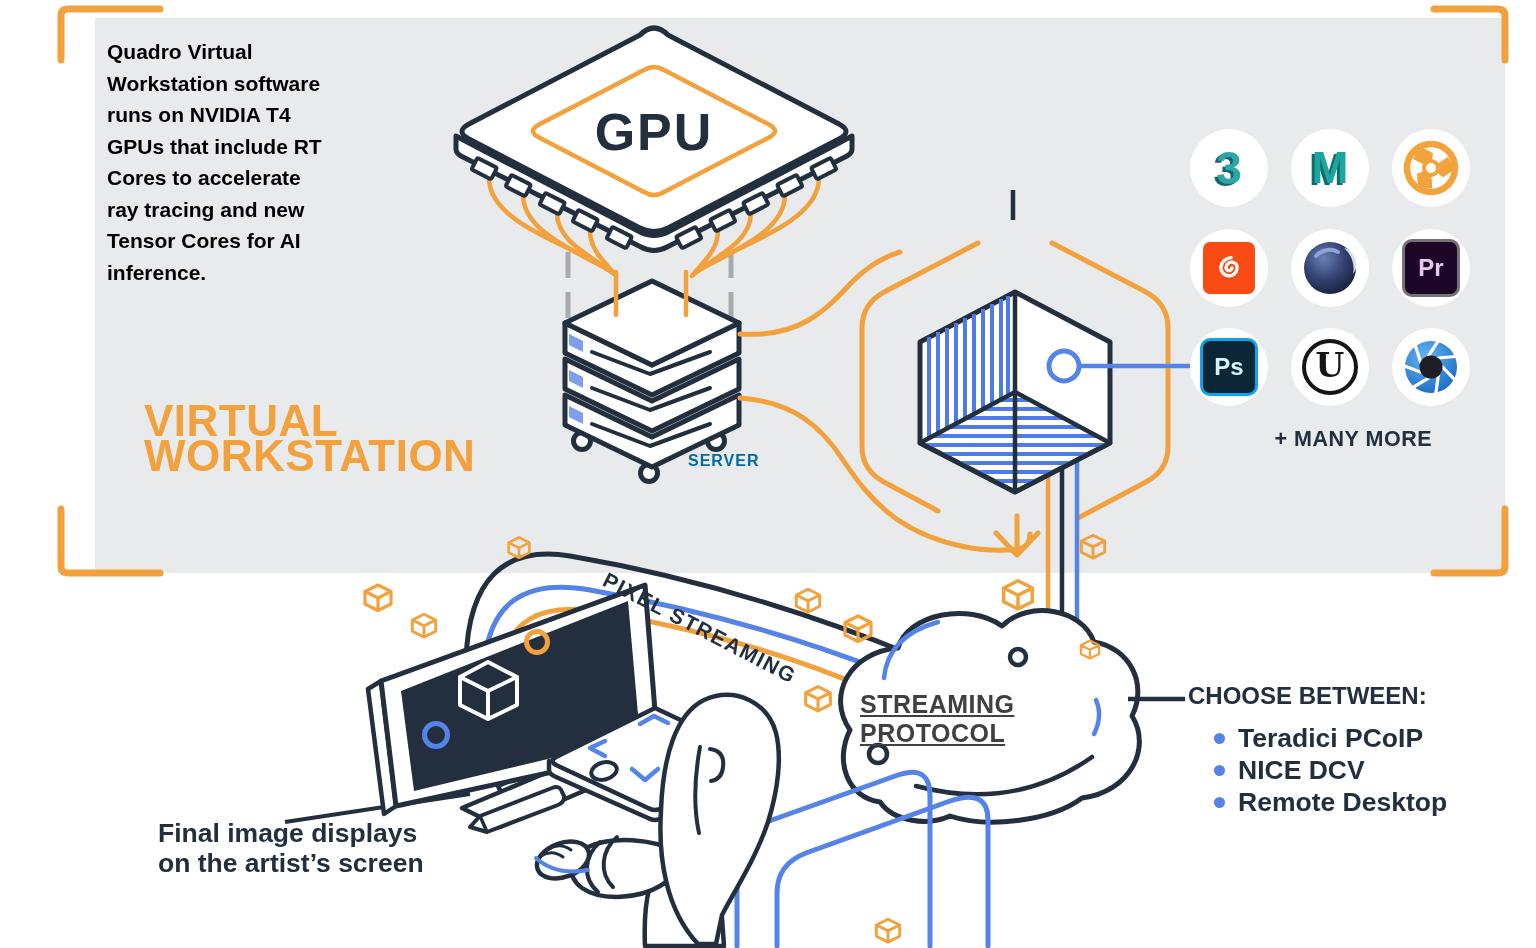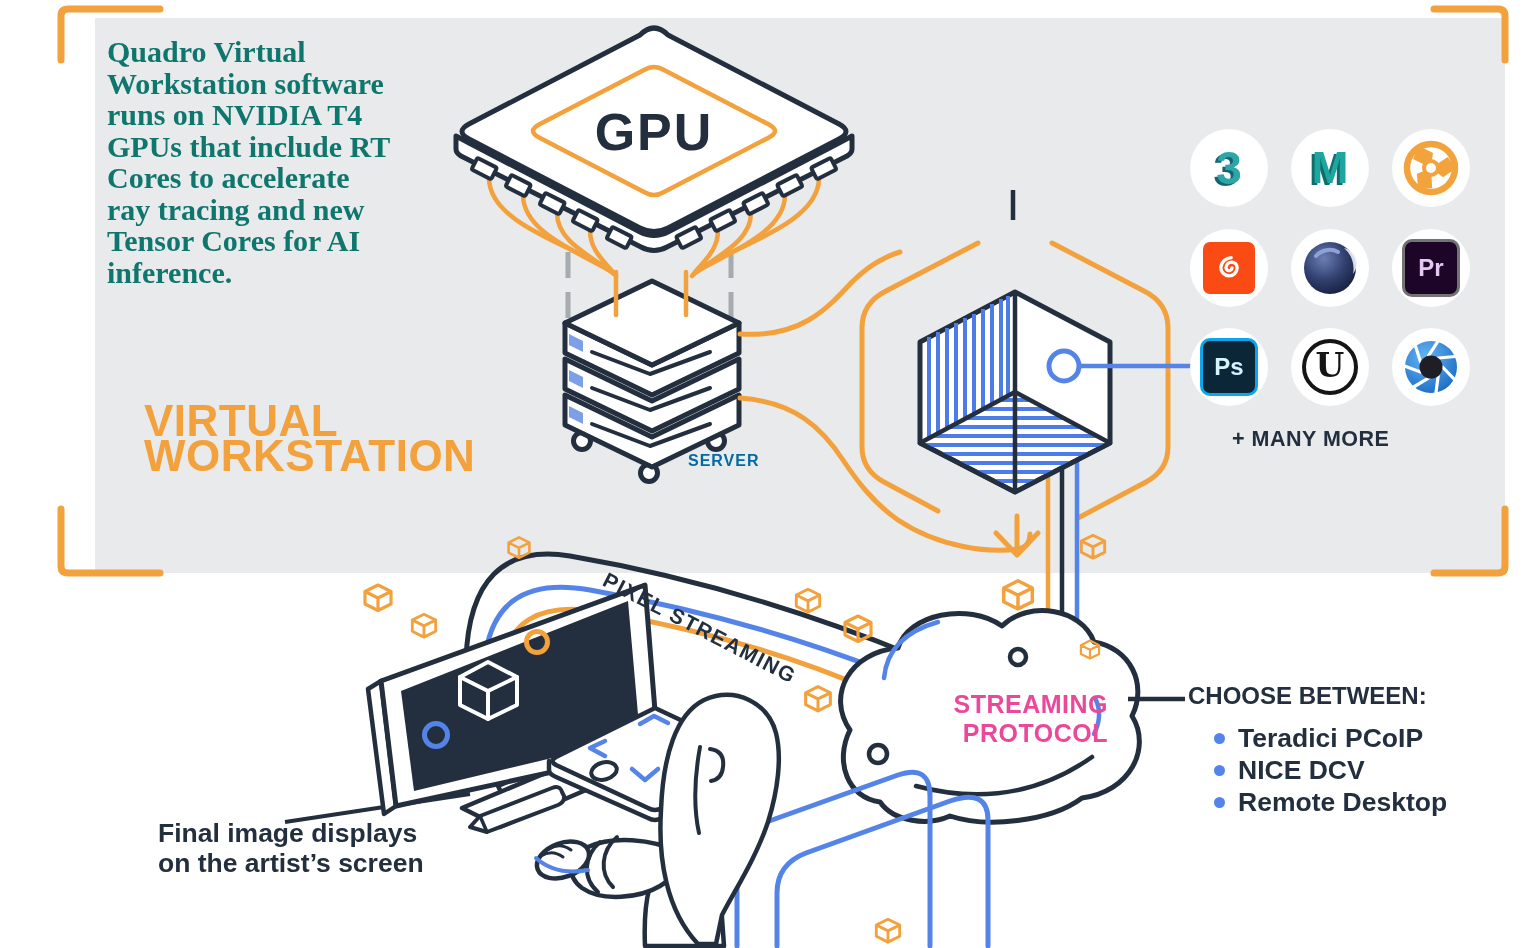--- a/index.html
+++ b/index.html
@@ -1,27 +1,27 @@
 <!DOCTYPE html>
 <html><head>
 <meta charset="utf-8">
 <style>
   html,body{margin:0;padding:0;background:#fff;}
   .canvas{position:relative;width:1536px;height:948px;background:#ffffff;
           font-family:"Liberation Sans",sans-serif;color:#232F3E;overflow:hidden;}
   .panel{position:absolute;left:95px;top:18px;width:1410px;height:555px;background:#E8EAEB;}
   .art{position:absolute;left:0;top:0;width:1536px;height:948px;}
   .txt{position:absolute;font-weight:700;white-space:pre-line;}
-  .intro{left:107px;top:36px;width:330px;font-size:30px;line-height:31.5px;color:#0f766e;font-family:Liberation Serif, serif;}
+  .intro{left:107px;top:36px;width:330px;font-size:21px;line-height:31.5px;color:#000000;}
   .vw-title{left:144px;top:403px;font-size:44px;line-height:35px;color:#F2A13C;letter-spacing:.5px;}
   .vsa-label{left:890px;top:86px;width:250px;text-align:center;font-size:26px;line-height:28px;color:#232F3E;letter-spacing:.5px;}
   .server-label{left:688px;top:452px;font-size:16px;color:#0369a1;letter-spacing:1px;}
   .pixel-label{left:610px;top:568px;font-size:21px;color:#232F3E;letter-spacing:1.5px;transform:rotate(27.5deg);transform-origin:left top;}
-  .stream-label{left:860px;top:690px;width:248px;text-align:right;font-size:25px;line-height:29px;color:#ec4899;letter-spacing:.5px;}
-  .many-more{left:1232px;top:427px;width:200px;text-align:left;font-size:21.5px;color:#232F3E;letter-spacing:.5px;}
+  .stream-label{left:860px;top:690px;width:248px;text-align:left;font-size:25px;line-height:29px;color:#404040;letter-spacing:.5px;text-decoration:underline;}
+  .many-more{left:1232px;top:427px;width:200px;text-align:right;font-size:21.5px;color:#232F3E;letter-spacing:.5px;}
   .choose-heading{left:1188px;top:682px;font-size:24px;color:#232F3E;}
   .choose-list{position:absolute;left:1212px;top:722px;list-style:none;margin:0;padding:0;}
   .choose-list li{position:relative;padding-left:26px;font-size:26.5px;line-height:32px;font-weight:700;color:#232F3E;}
   .choose-list li::before{content:"";position:absolute;left:2px;top:11px;width:11px;height:11px;border-radius:50%;background:#5584E8;}
   .artist-caption{left:158px;top:818px;font-size:26.5px;line-height:30px;color:#232F3E;}
   
   .app-icon{position:absolute;width:78px;height:78px;border-radius:50%;background:#fff;
             display:flex;align-items:center;justify-content:center;}
   .glyph-3{font-size:46px;font-weight:800;color:#2BA7A7;text-shadow:-3px 2px 0 #176471;}
   .glyph-m{font-size:44px;font-weight:800;color:#1FA5A0;text-shadow:-3px 2px 0 #0F6E6B;}

